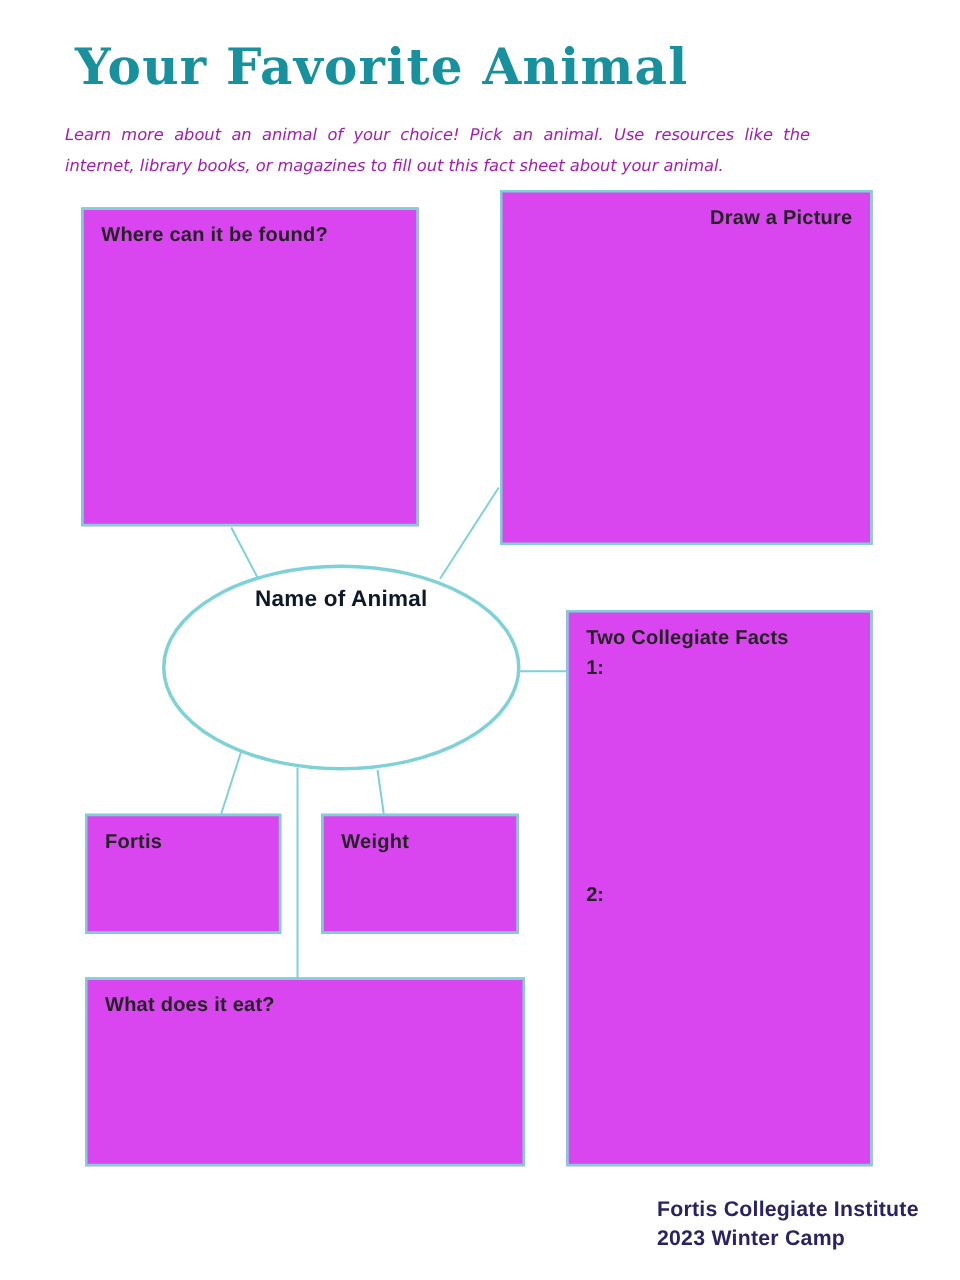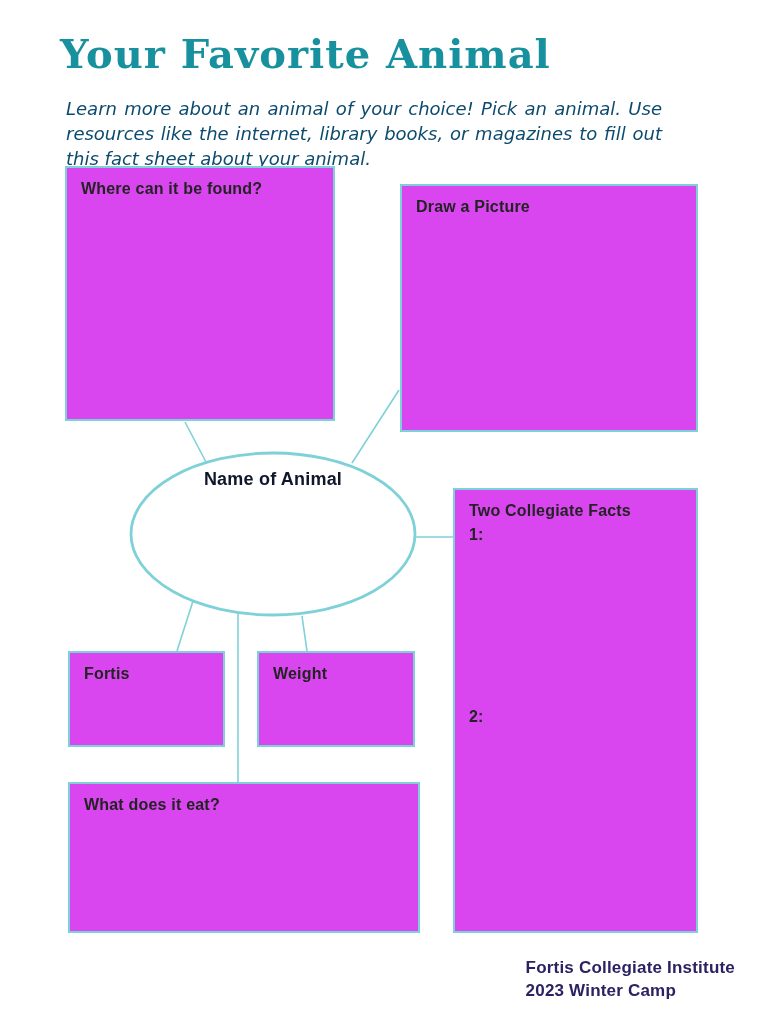--- a/index.html
+++ b/index.html
@@ -13,44 +13,44 @@
   .title{
     position:absolute;left:60px;top:30px;
     font-family:"DejaVu Serif", serif;
     font-weight:bold;
     font-size:40px;
     letter-spacing:1px;
     color:#17919e;
     white-space:nowrap;
   }
   .subtitle{
-    position:absolute;left:66px;top:96px;width:596px;
+    position:absolute;left:52px;top:96px;width:596px;
     font-family:"DejaVu Sans", sans-serif;
     font-style:italic;
-    font-size:18px;
+    font-size:13px;
     line-height:25px;
-    color:#0c4a6e;
+    color:#a21caf;
     text-align:justify;
   }
   .svg-layer{position:absolute;left:0;top:0;width:768px;height:1024px;pointer-events:none;}
   .box{
     position:absolute;
     border:2px solid #7fd1d8;
     background:#d946ef;
     box-sizing:border-box;
     padding:12px 14px;
   }
   .box-label{
     font-weight:bold;
     font-size:16px;
     color:#232323;
     letter-spacing:0.2px;
   }
   #where-box{left:65px;top:166px;width:270px;height:255px;}
-  #draw-box{left:400px;top:184px;width:298px;height:248px;}
+  #draw-box{left:400px;top:152px;width:298px;height:284px;text-align:right;}
   #facts-box{left:453px;top:488px;width:245px;height:445px;}
   #height-box{left:68px;top:651px;width:157px;height:96px;}
   #weight-box{left:257px;top:651px;width:158px;height:96px;}
   #eat-box{left:68px;top:782px;width:352px;height:151px;}
   .fact-item{
     position:absolute;left:14px;
     font-weight:bold;font-size:16px;color:#232323;
   }
   #fact-1{top:36px;}
   #fact-2{top:218px;}

